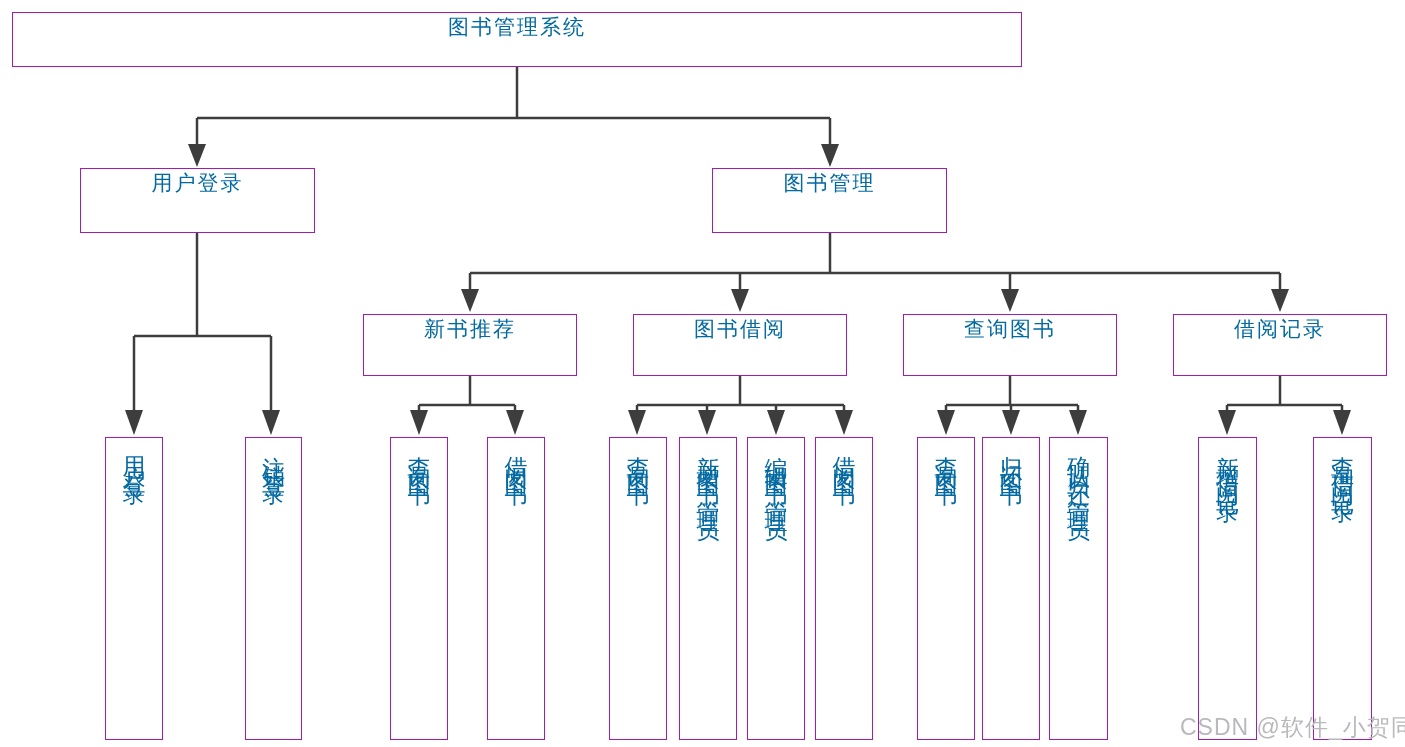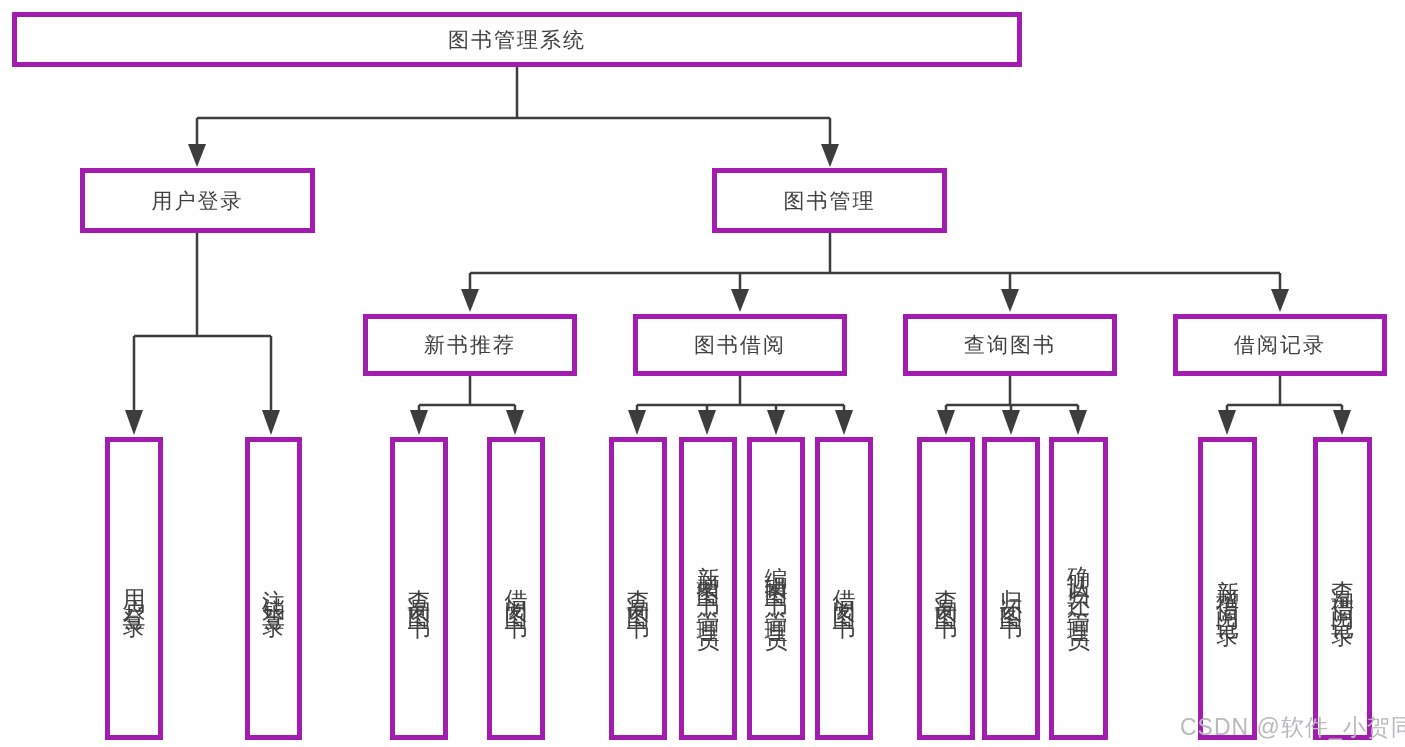--- a/index.html
+++ b/index.html
@@ -14,25 +14,25 @@
   .wires {
     position: absolute;
     left: 0; top: 0;
     width: 1405px; height: 747px;
     z-index: 1;
   }
   .box {
     position: absolute;
     box-sizing: border-box;
     background: #ffffff;
-    border: 5px solid #a21caf;
+    border: 1px solid #a21caf;
     display: flex;
-    align-items: center;
+    align-items: flex-start;
     justify-content: center;
-    color: #404040;
+    color: #0369a1;
     z-index: 2;
   }
   .h-label {
     font-size: 21px;
     letter-spacing: 2px;
     white-space: nowrap;
   }
   .v-label {
     writing-mode: vertical-rl;
     text-orientation: mixed;

